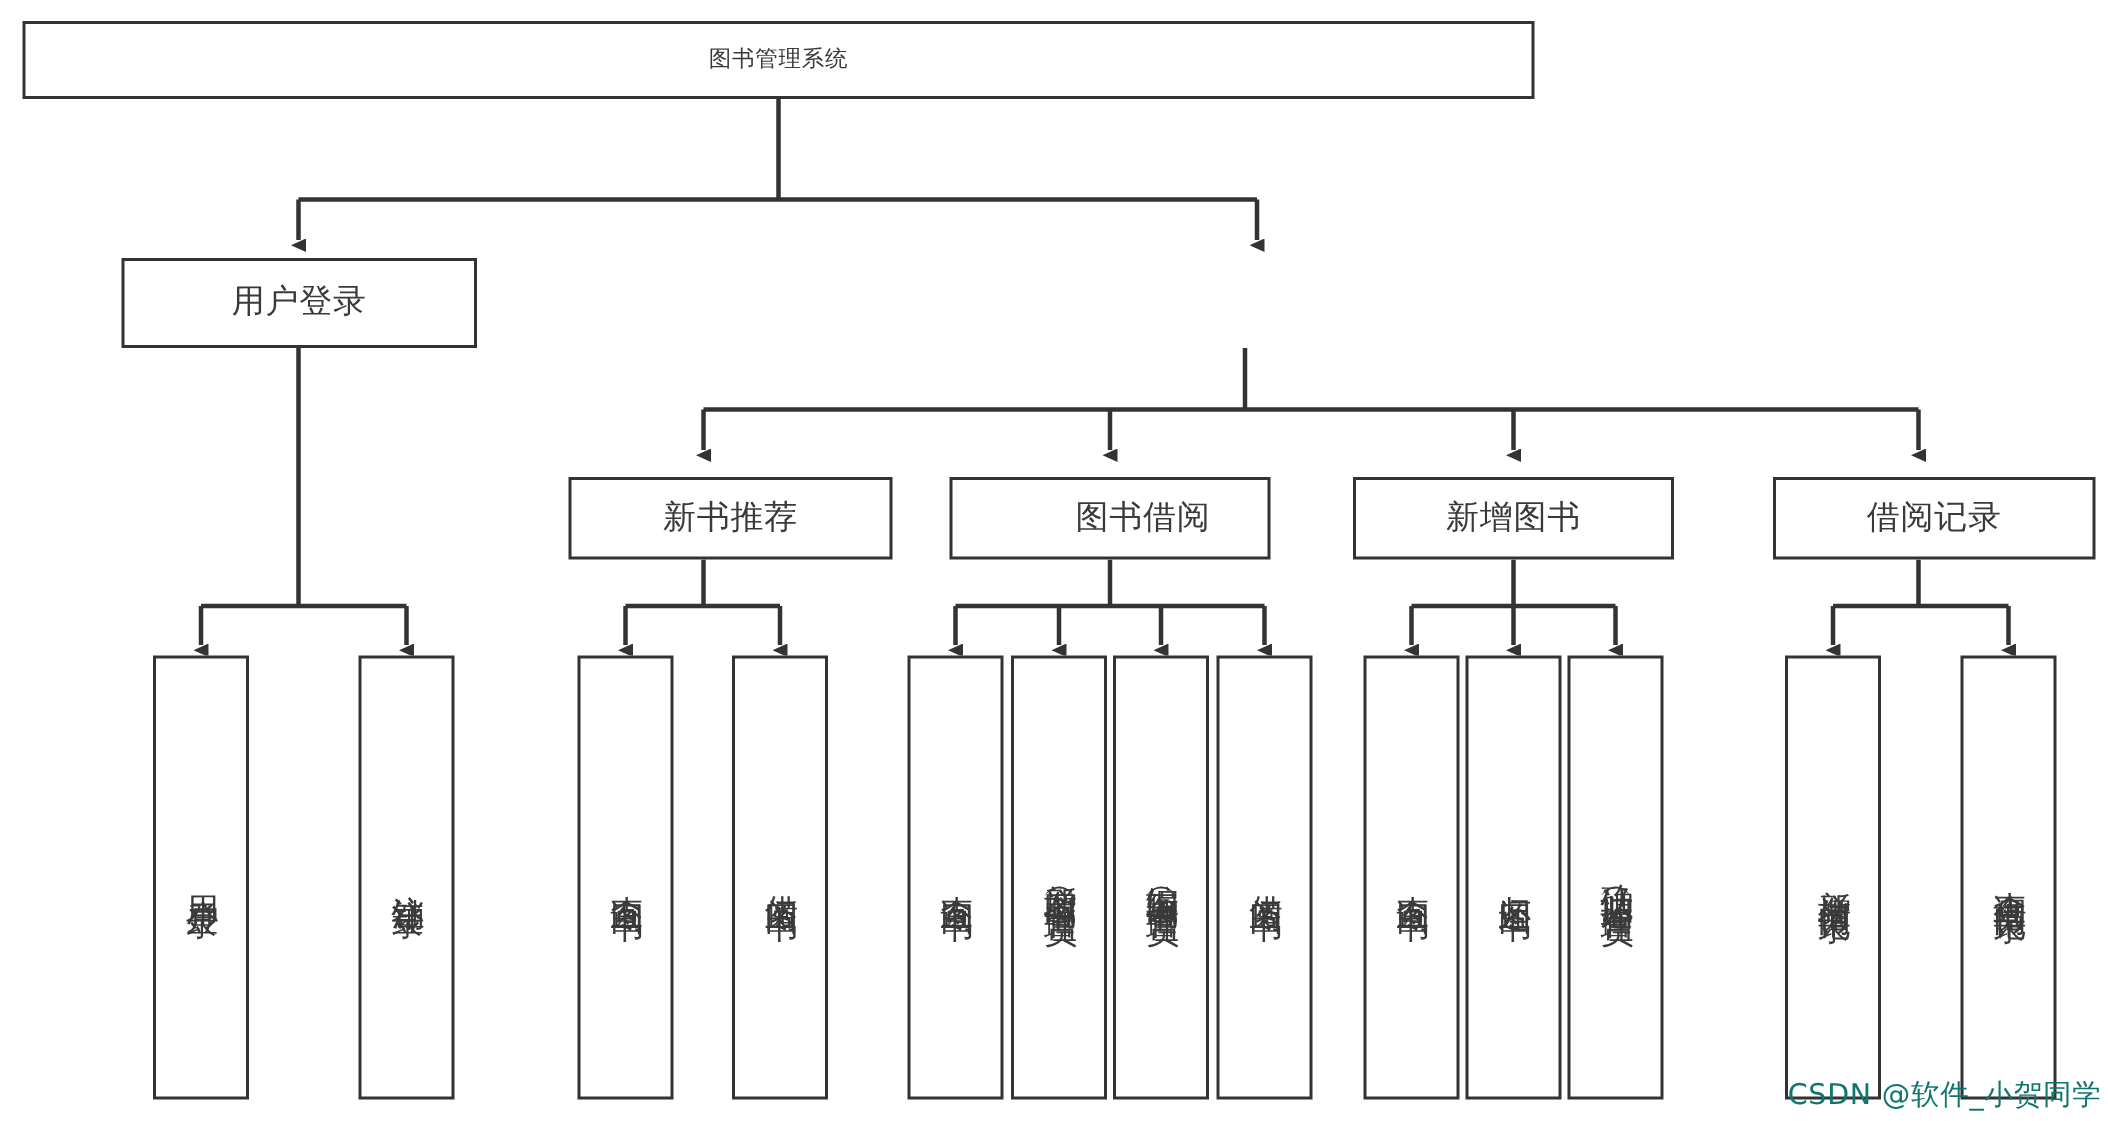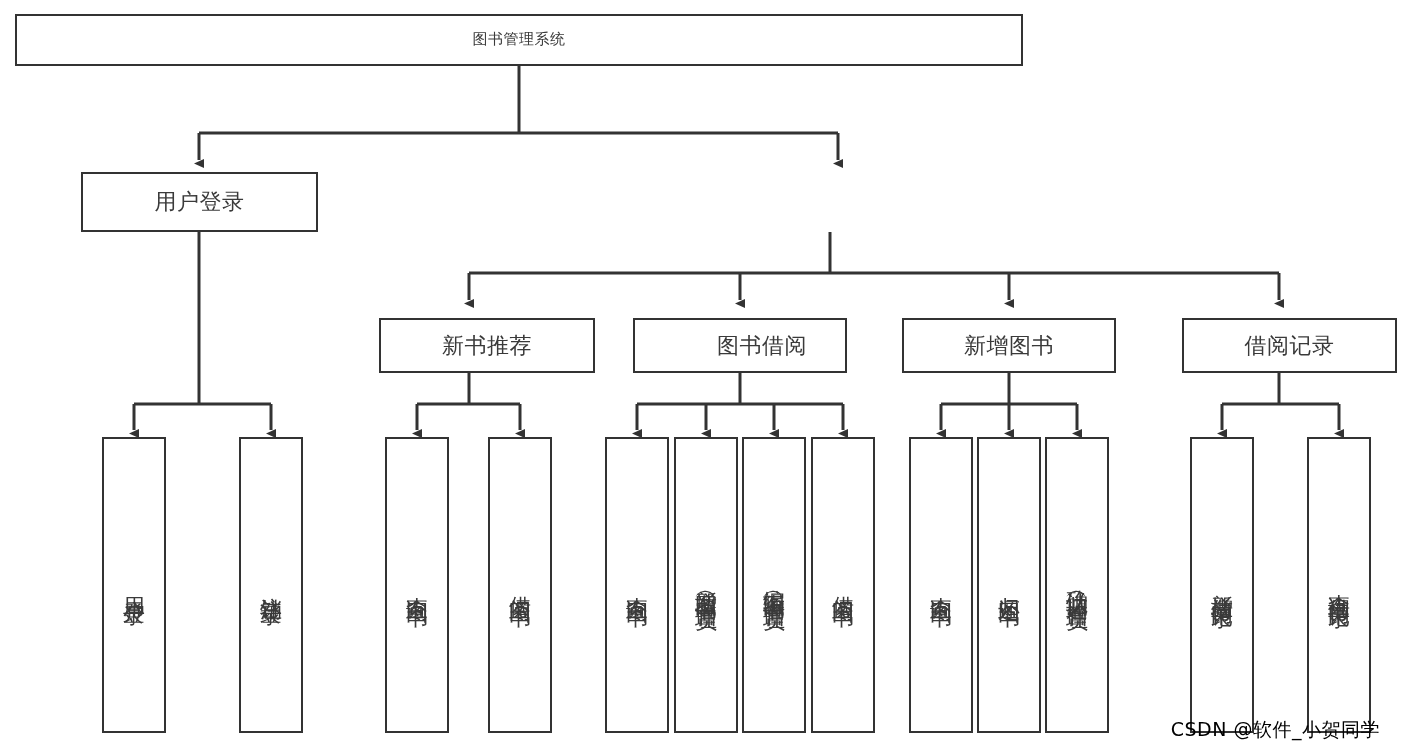--- a/index.html
+++ b/index.html
@@ -57,24 +57,24 @@
   .node-v .node-label {
     writing-mode: vertical-rl;
     text-orientation: upright;
     font-size: 22px;
     letter-spacing: 3px;
     line-height: 1;
     max-height: 100%;
   }
   #watermark {
     position: absolute;
-    right: 25px;
+    right: 4px;
     bottom: 4px;
     font-size: 19px;
-    color: #000000;
+    color: #0f766e;
     white-space: nowrap;
     letter-spacing: 0.5px;
   }
 </style>
 </head>
 <body>
 
 <div id="canvas">
 
   <svg id="diagram-svg" viewBox="0 0 1405 747" xmlns="http://www.w3.org/2000/svg">

